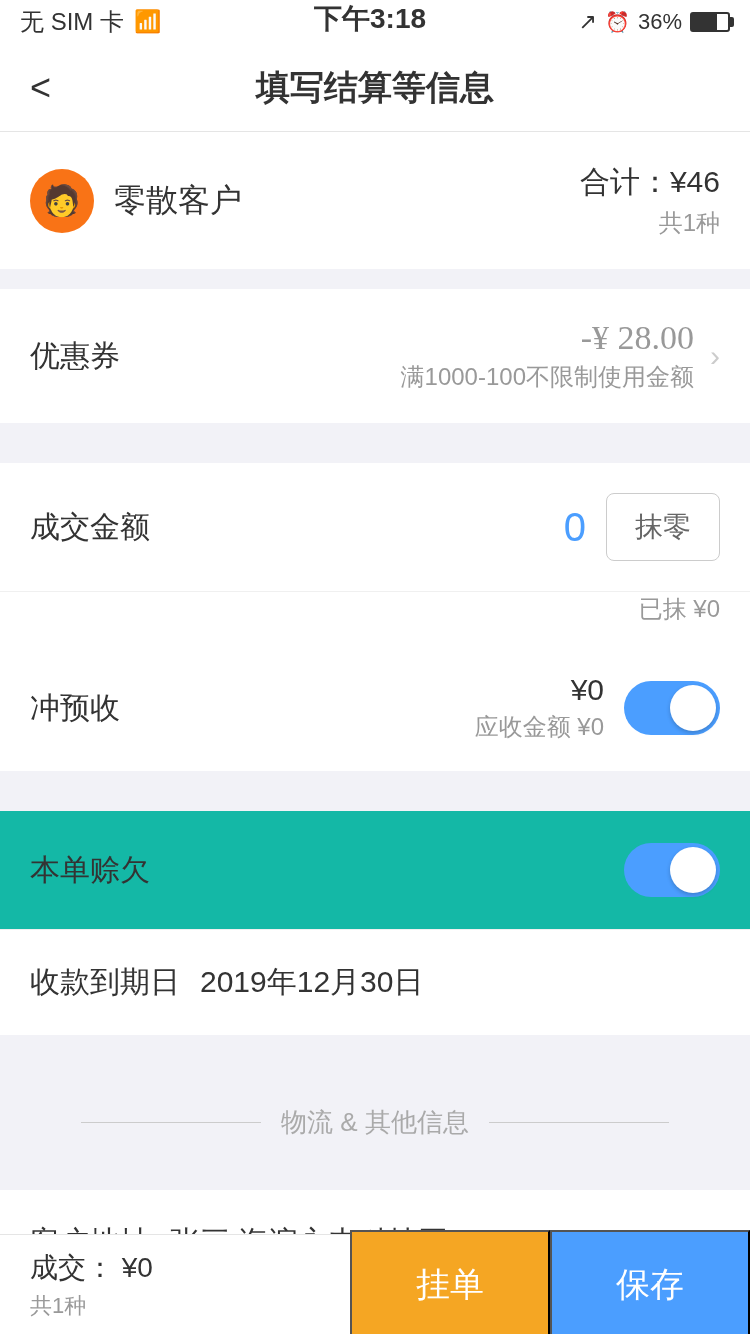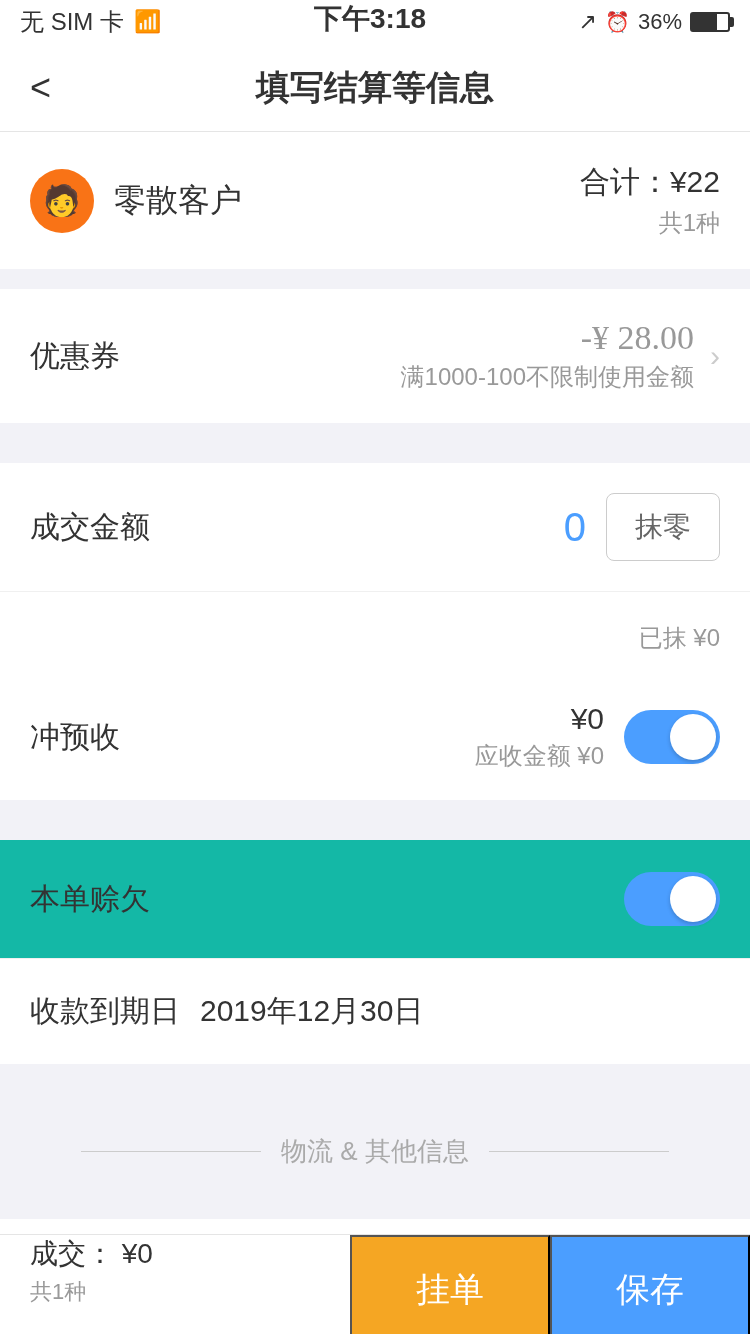--- a/index.html
+++ b/index.html
@@ -319,20 +319,21 @@
 
     
     .bottom-bar {
       position: fixed;
       bottom: 0;
       left: 0;
       width: 750px;
       height: 100px;
       background: #fff;
       display: flex;
+      align-items: center;
       border-top: 1px solid #e5e5e5;
     }
     .bottom-info {
       flex: 1;
       padding: 0 30px;
     }
     .bottom-transaction {
       font-size: 28px;
       color: #333;
     }
@@ -385,21 +386,21 @@
 <div class="content">
 
   <div class="customer-row card">
     <div class="customer-left">
       <div class="customer-avatar">
         <span>🧑</span>
       </div>
       <span class="customer-name">零散客户</span>
     </div>
     <div class="customer-right">
-      <div class="total-price">合计：¥22</div>
+      <div class="total-price">合计：¥46</div>
       <div class="total-count">共1种</div>
     </div>
   </div>
 
   <div class="card">
     <div class="row-item">
       <span class="row-label">优惠券</span>
       <div class="row-right">
         <div class="row-value-col">
           <div class="discount-price">-¥ 28.00</div>
@@ -414,21 +415,21 @@
 
   <div class="transaction-section">
 
     <div class="transaction-row">
       <span class="row-label">成交金额</span>
       <div class="transaction-right">
         <span class="transaction-amount">0</span>
         <button class="round-zero-btn">抹零</button>
       </div>
     </div>
-    <div style="padding: 0 30px 20px; text-align: right; margin-top: 29px;">
+    <div style="padding: 0 30px 20px; text-align: right;">
       <span class="transaction-sub">已抹  ¥0</span>
     </div>
 
     <div class="prepay-row">
       <span class="row-label">冲预收</span>
       <div class="prepay-right">
         <div class="prepay-amount-col">
           <div class="prepay-main">¥0</div>
           <div class="prepay-sub">应收金额 ¥0</div>
         </div>

